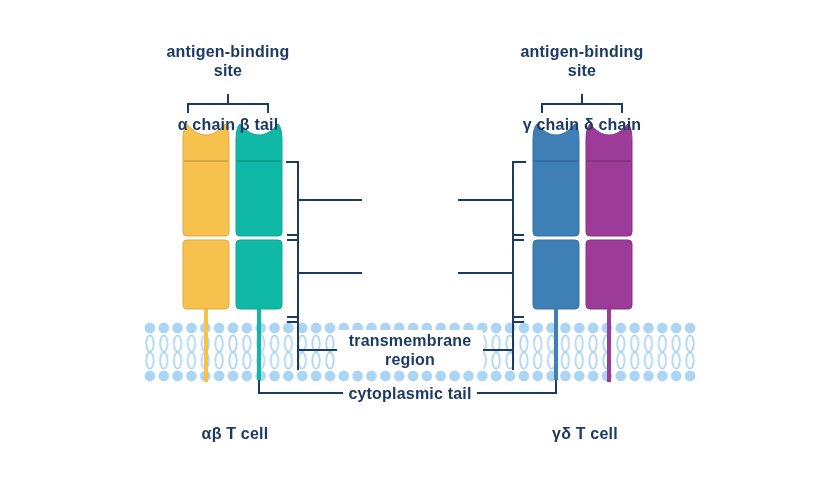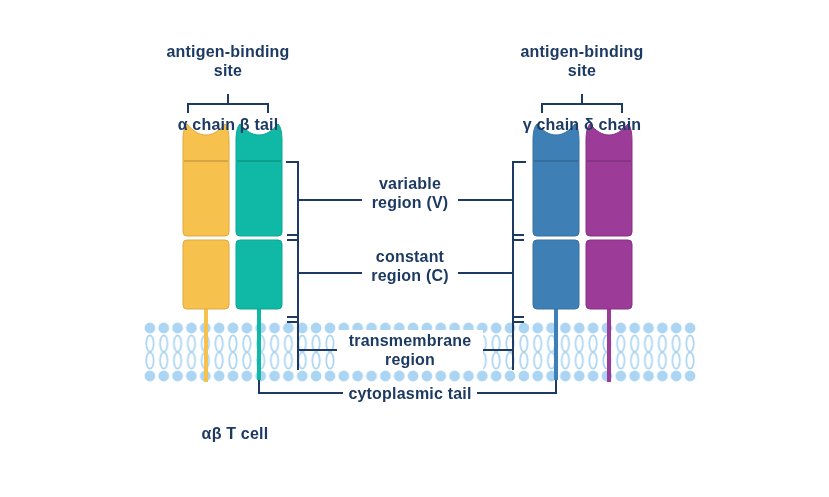--- a/index.html
+++ b/index.html
@@ -99,24 +99,23 @@
   </svg>
 
   <div class="label" style="left:163px; top:42px; width:130px;">antigen-binding site</div>
 
   <div class="label" style="left:517px; top:42px; width:130px;">antigen-binding site</div>
 
   <div class="label" style="left:148px; top:115px; width:160px;">α chain β tail</div>
 
   <div class="label" style="left:502px; top:115px; width:160px;">γ chain δ chain</div>
 
-  <div class="label" style="left:365px; top:174px; width:90px;">variable region (V)</div>
 
-  <div class="label" style="left:365px; top:247px; width:90px;">constant region (C)</div>
 
   <div class="label" style="left:345px; top:384px; width:130px;">cytoplasmic tail</div>
 
   <div class="label boxed" style="left:337px; top:330px; width:146px;">transmembrane region</div>
 
   <div class="label cell-label" style="left:155px; top:423px; width:160px;">αβ T cell</div>
 
+  <div class="label cell-label" style="left:505px; top:423px; width:160px;">γδ T cell</div>
 
 </div>
 
 </body></html>

